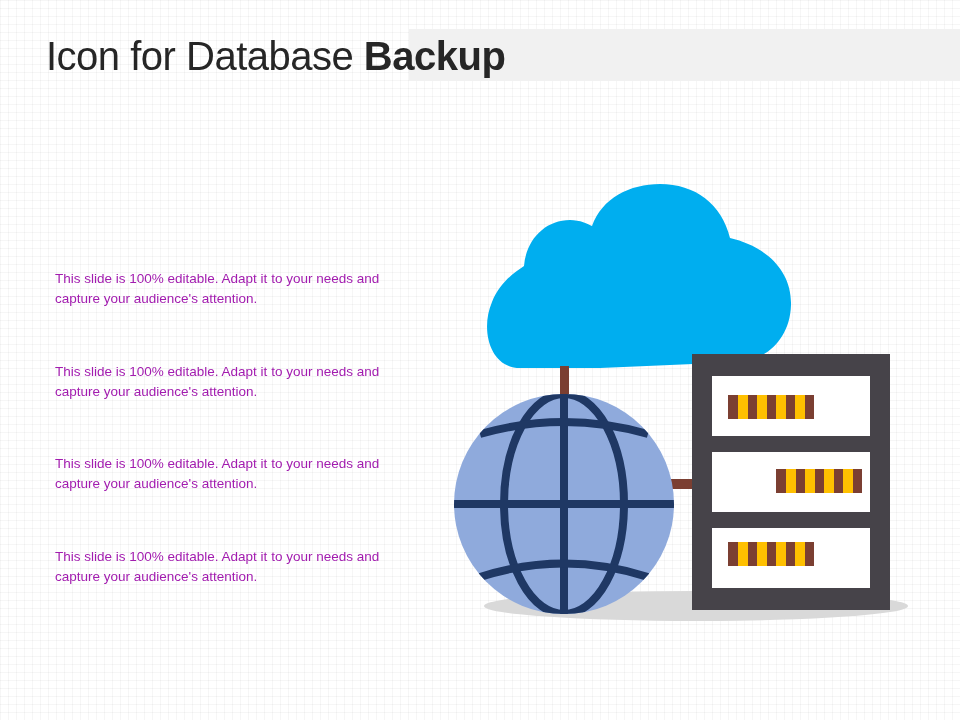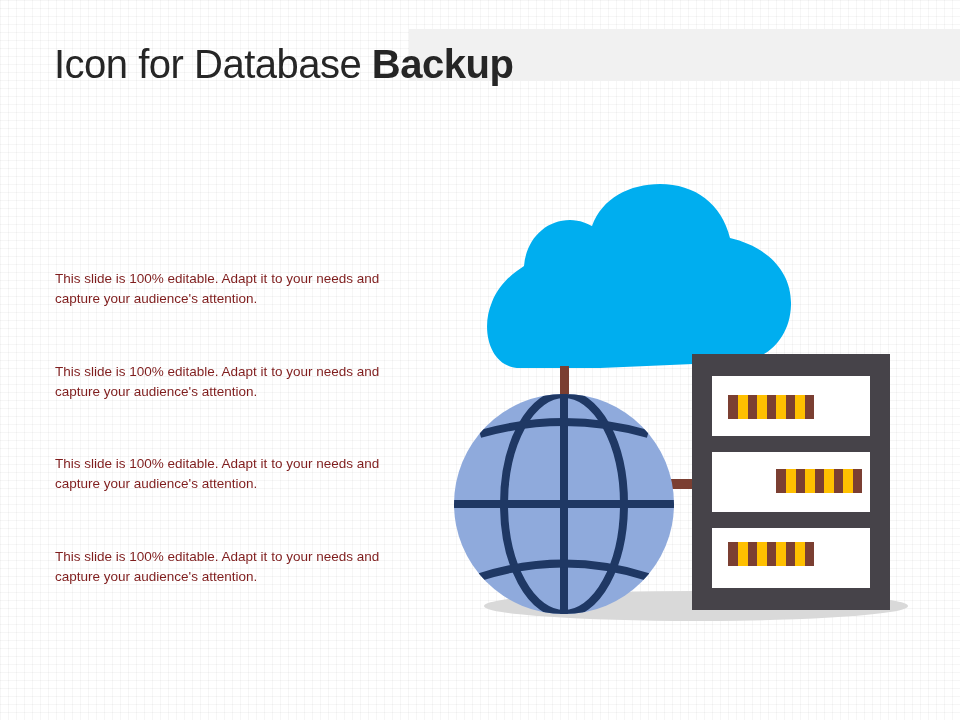--- a/index.html
+++ b/index.html
@@ -10,29 +10,29 @@
         linear-gradient(to right, rgba(0,0,0,0.035) 1px, transparent 1px),
         linear-gradient(to bottom, rgba(0,0,0,0.035) 1px, transparent 1px);
       background-size:8px 8px;
       font-family:"Liberation Sans", sans-serif;
     }
     .title-band {
       position:absolute; left:409px; top:29px; width:551px; height:52px;
       background:#f1f1f1;
     }
     .title {
-      position:absolute; left:46px; top:28px; margin:8px;
+      position:absolute; left:46px; top:28px; margin:0;
       font-family:"Liberation Sans", sans-serif;
       font-weight:normal; font-size:40px; line-height:57px; color:#262626;
       letter-spacing:-0.5px;
     }
     .title b { font-weight:bold; }
     .para {
       position:absolute; left:55px; width:360px; margin:0;
-      font-size:13.5px; line-height:19.5px; color:#7f1d1d;
+      font-size:13.5px; line-height:19.5px; color:#a21caf;
     }
     .illustration { position:absolute; left:440px; top:170px; }
   </style>
 </head>
 <body>
 
 <div class="title-band"></div>
 <h1 class="title"><span>Icon for Database </span><b>Backup</b><br></h1>
 
 <p class="para" style="top:269px">This slide is 100% editable. Adapt it to your needs and capture your audience's attention.</p>

